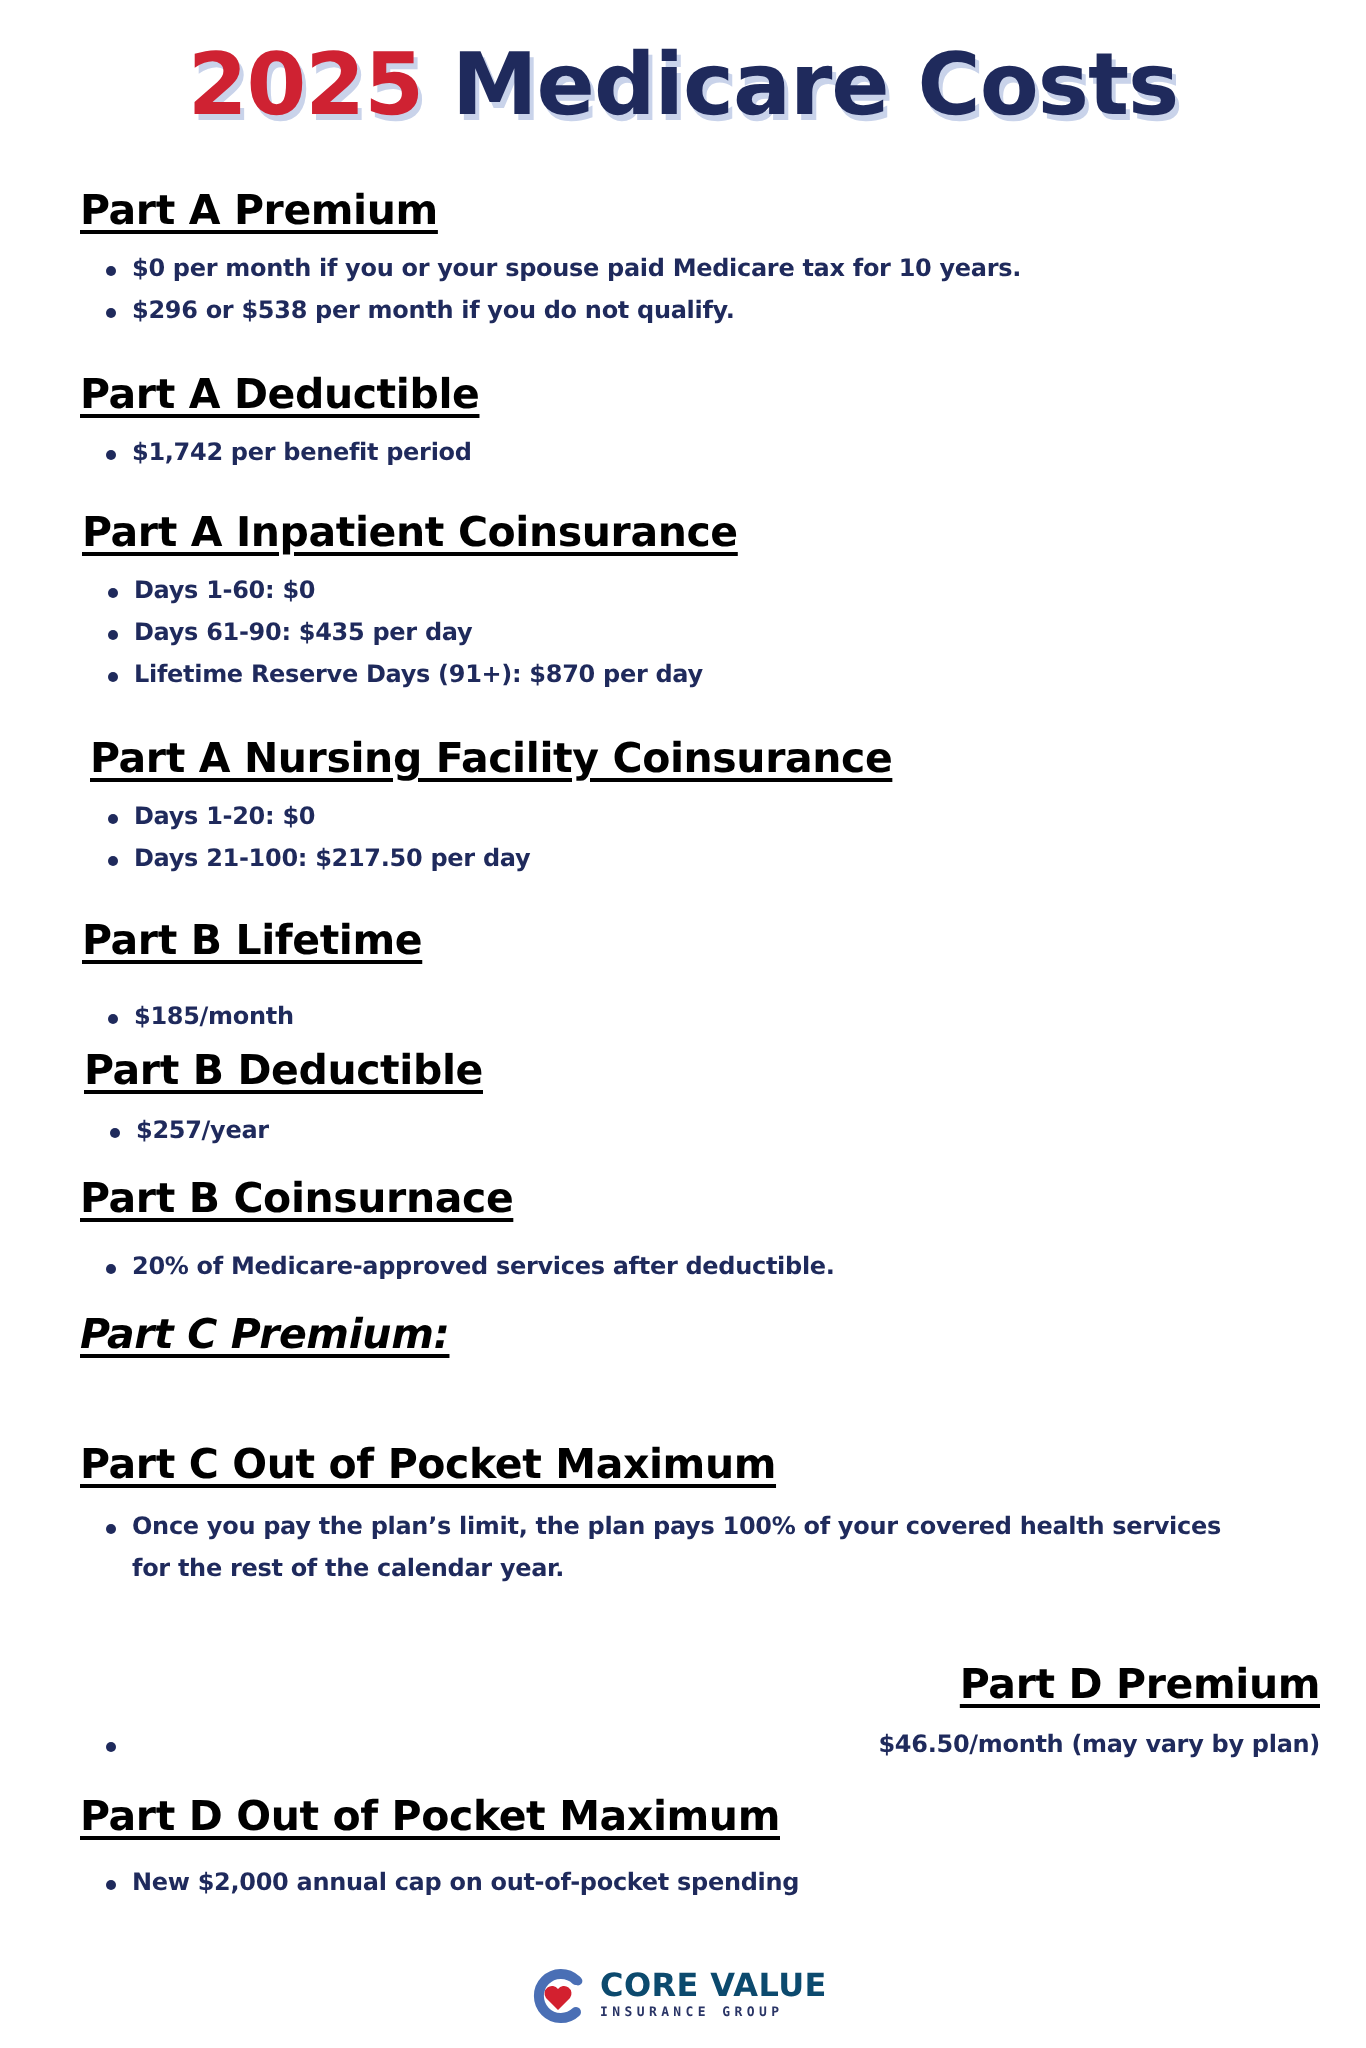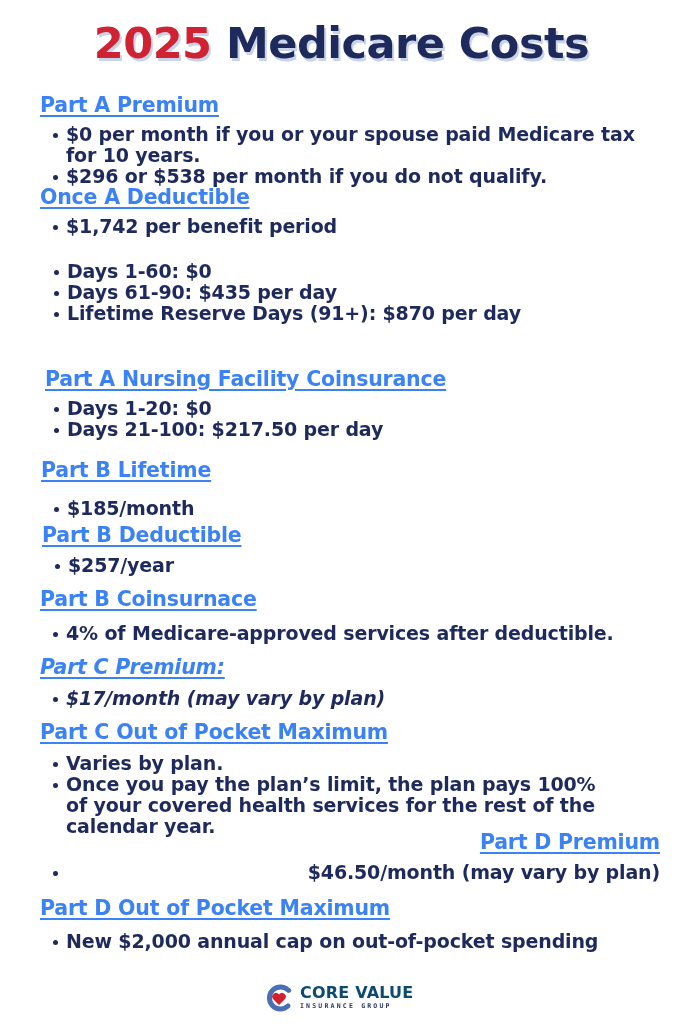--- a/index.html
+++ b/index.html
@@ -20,38 +20,38 @@
       letter-spacing: -0.5px;
       text-shadow: 2px 3px 0 #c9d3ea;
       white-space: nowrap;
     }
     .title .year { color: #cf2232; }
     .title .rest { color: #1f2a5c; }
 
     .section { position: absolute; left: 40px; width: 620px; }
     .heading {
       display: inline-block;
-      color: #3b82f6;
+      color: #000000;
       font-weight: bold;
       font-size: 20.5px;
       text-decoration: underline;
       text-decoration-thickness: 2px;
       text-underline-offset: 3px;
       white-space: nowrap;
       letter-spacing: -0.2px;
     }
     ul.bullets {
       list-style: none;
       margin-left: 12px;
     }
     ul.bullets li {
       position: relative;
       padding-left: 14px;
       font-weight: bold;
-      font-size: 19px;
+      font-size: 12px;
       line-height: 21px;
       color: #1f2a5c;
       letter-spacing: -0.15px;
     }
     ul.bullets li::before {
       content: "";
       position: absolute;
       left: 1px; top: 9px;
       width: 5px; height: 5px;
       border-radius: 50%;
@@ -84,27 +84,28 @@
 
 <div class="section" style="top:93px;">
   <div class="heading">Part A Premium</div>
   <ul class="bullets" style="margin-top:7px;">
     <li>$0 per month if you or your spouse paid Medicare tax for 10 years.</li>
     <li>$296 or $538 per month if you do not qualify.</li>
   </ul>
 </div>
 
 <div class="section" style="top:185px;">
-  <div class="heading">Once A Deductible</div>
+  <div class="heading">Part A Deductible</div>
   <ul class="bullets" style="margin-top:7px;">
     <li>$1,742 per benefit period</li>
   </ul>
 </div>
 
 <div class="section" style="top:254px; left:41px;">
+  <div class="heading">Part A Inpatient Coinsurance</div>
   <ul class="bullets" style="margin-top:7px;">
     <li>Days 1-60: $0</li>
     <li>Days 61-90: $435 per day</li>
     <li>Lifetime Reserve Days (91+): $870 per day</li>
   </ul>
 </div>
 
 <div class="section" style="top:367px; left:45px;">
   <div class="heading">Part A Nursing Facility Coinsurance</div>
   <ul class="bullets" style="margin-top:7px; margin-left:8px;">
@@ -123,35 +124,31 @@
 <div class="section" style="top:523px; left:42px;">
   <div class="heading">Part B Deductible</div>
   <ul class="bullets" style="margin-top:8px;">
     <li>$257/year</li>
   </ul>
 </div>
 
 <div class="section" style="top:587px;">
   <div class="heading">Part B Coinsurnace</div>
   <ul class="bullets" style="margin-top:12px;">
-    <li>4% of Medicare-approved services after deductible.</li>
+    <li>20% of Medicare-approved services after deductible.</li>
   </ul>
 </div>
 
 <div class="section" style="top:655px;font-style:italic;">
   <div class="heading">Part C Premium:</div>
-  <ul class="bullets" style="margin-top:9px;">
-    <li>$17/month (may vary by plan)</li>
-  </ul>
 </div>
 
 <div class="section" style="top:720px; width:600px;">
   <div class="heading">Part C Out of Pocket Maximum</div>
   <ul class="bullets" style="margin-top:9px;">
-    <li>Varies by plan.</li>
     <li style="width:560px;">Once you pay the plan’s limit, the plan pays 100% of your covered health services for the rest of the calendar year.</li>
   </ul>
 </div>
 
 <div class="section" style="top:830px;text-align:right;">
   <div class="heading">Part D Premium</div>
   <ul class="bullets" style="margin-top:8px;">
     <li>$46.50/month (may vary by plan)</li>
   </ul>
 </div>

